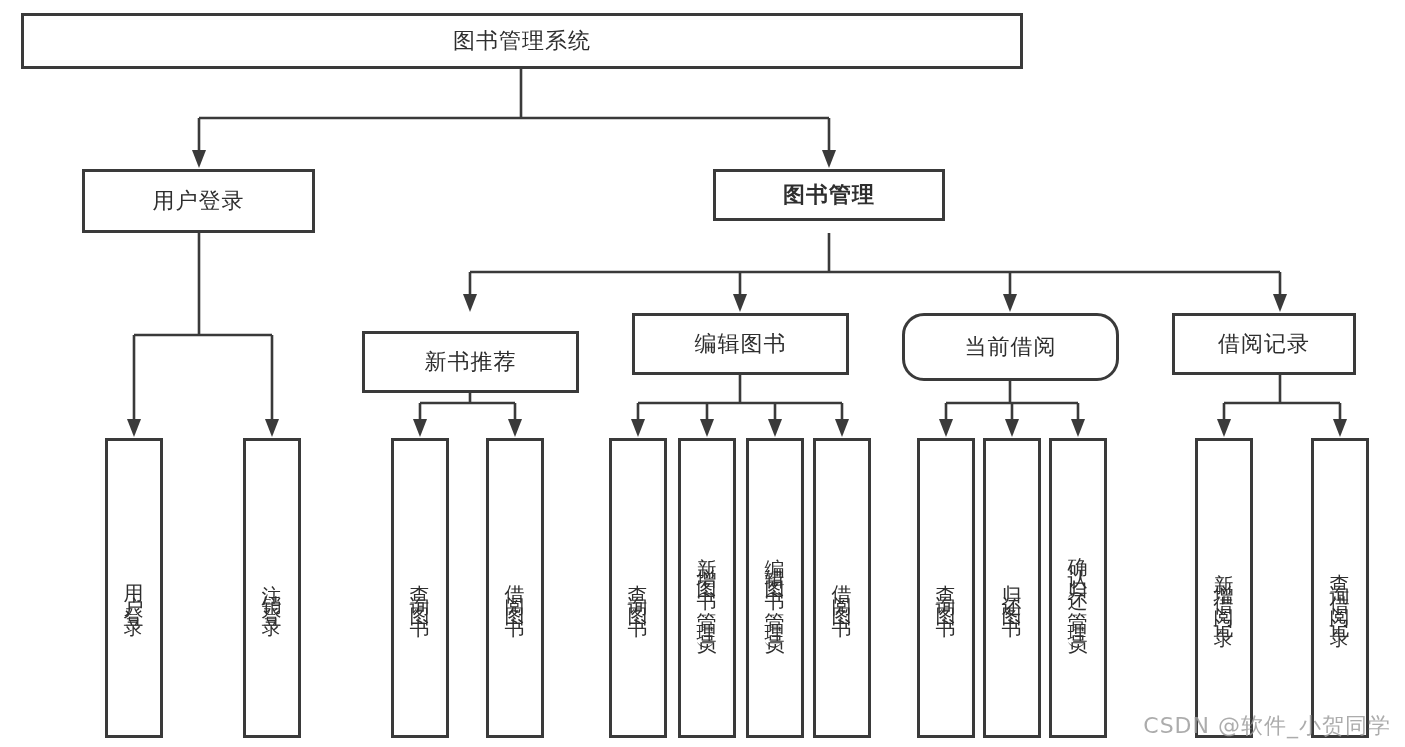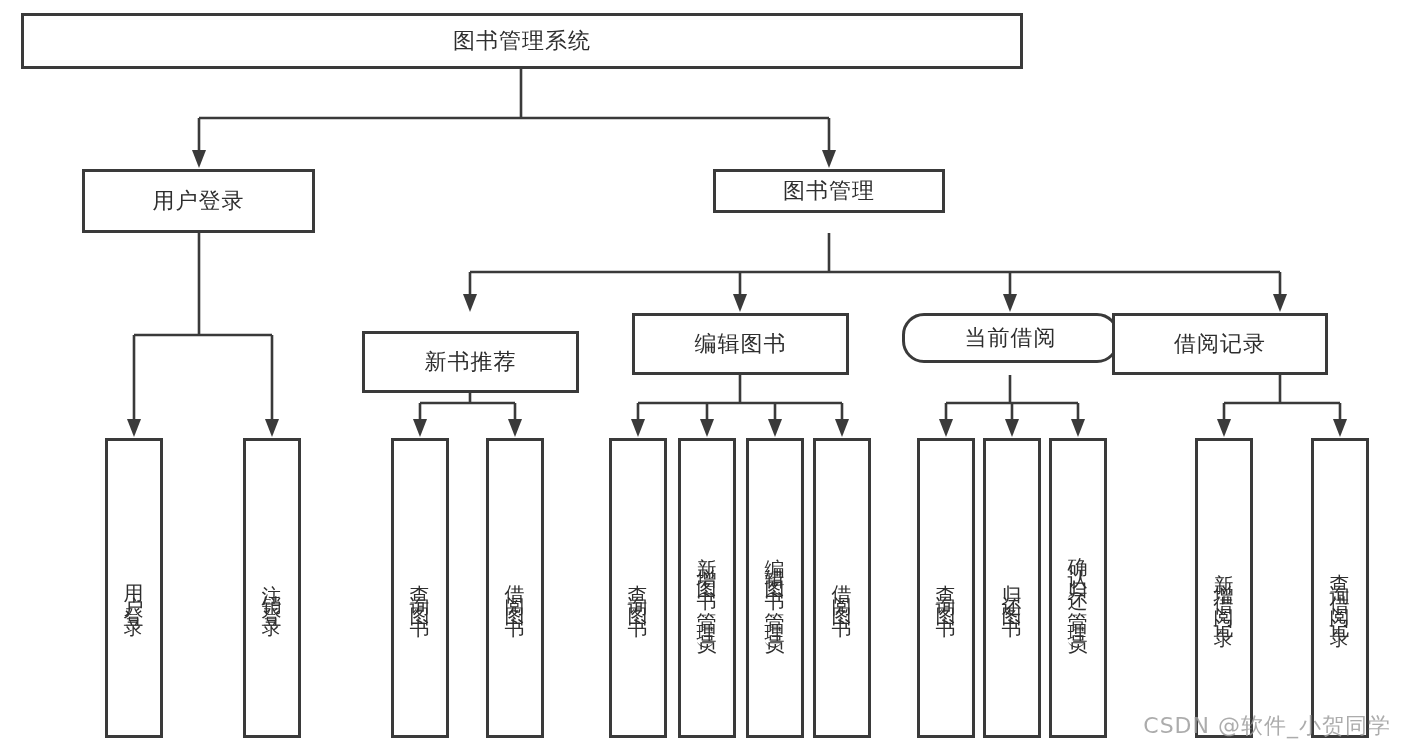--- a/index.html
+++ b/index.html
@@ -28,26 +28,26 @@
   }
   .watermark {
     position:absolute; right:14px; bottom:6px;
     font-size:22px; color:rgba(158,158,158,0.85);
     letter-spacing:1px; white-space:nowrap;
     z-index:5;
   }
   
   .b-root        { left:21px;   top:13px;  width:1002px; height:56px; }
   .b-user-login  { left:82px;   top:169px; width:233px;  height:64px; }
-  .b-book-mgmt   { left:713px;  top:169px; width:232px;  height:44px; }
+  .b-book-mgmt   { left:713px;  top:169px; width:232px;  height:52px;font-weight:bold; }
   
   .b-new-rec     { left:362px;  top:313px; width:217px;  height:62px;margin-top:18px; }
   .b-borrowing   { left:632px;  top:313px; width:217px;  height:62px; }
-  .b-current     { left:902px;  top:313px; width:217px;  height:50px;border-radius:22px; }
-  .b-records     { left:1112px; top:313px; width:216px;  height:62px; }
+  .b-current     { left:902px;  top:313px; width:217px;  height:68px;border-radius:22px; }
+  .b-records     { left:1172px; top:313px; width:184px;  height:62px; }
   
   .leaf { top:438px; width:58px; height:300px; }
   .l1  { left:105px; }  .l2  { left:243px; }
   .l3  { left:391px; }  .l4  { left:486px; }
   .l5  { left:609px; }  .l6  { left:678px; }
   .l7  { left:746px; }  .l8  { left:813px; }
   .l9  { left:917px; }  .l10 { left:983px; }
   .l11 { left:1049px; } .l12 { left:1195px; }
   .l13 { left:1311px; }
 </style>

